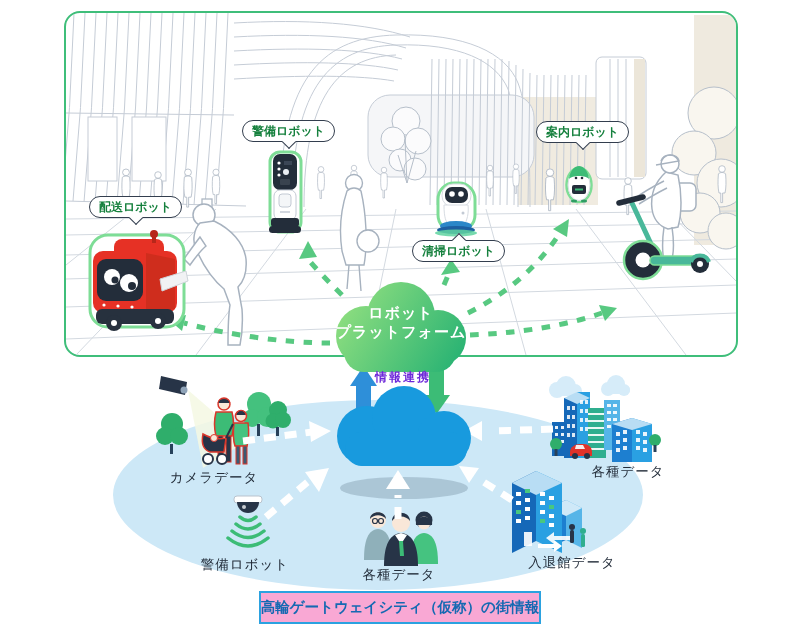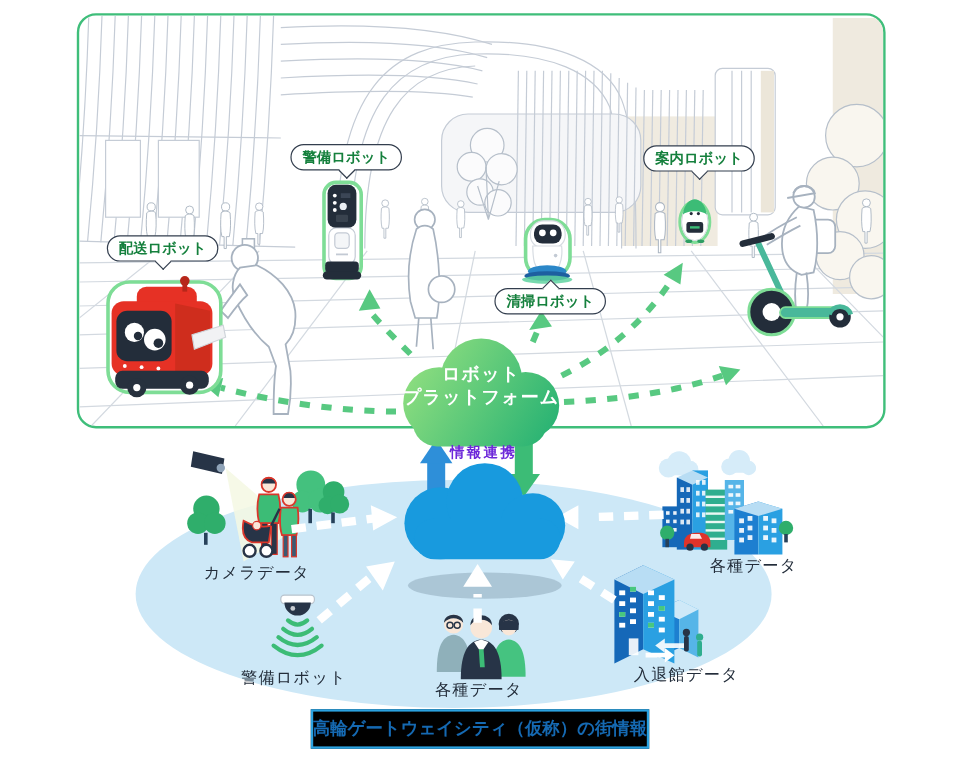--- a/index.html
+++ b/index.html
@@ -21,21 +21,21 @@
   .cloudtext{position:absolute;z-index:5;color:#fff;font-weight:bold;text-align:center;}
   #platform-text{left:330px;top:303px;width:142px;font-size:15px;line-height:19px;letter-spacing:1px;}
   #os-text{left:332px;top:423px;width:146px;font-size:21px;letter-spacing:2px;}
   #link-text{position:absolute;left:375px;top:369px;z-index:5;color:#6d28d9;
              font-weight:bold;font-size:12px;letter-spacing:2px;}
   
   .dlabel{position:absolute;z-index:6;transform:translateX(-50%);color:#232d3a;
           font-weight:normal;font-size:13.5px;letter-spacing:1px;white-space:nowrap;}
   
   #footer-box{position:absolute;left:259px;top:591px;width:282px;height:33px;z-index:6;box-sizing:border-box;
-              background:#000000;border:2px solid #2ba2e0;display:flex;align-items:center;justify-content:center;
+              background:#f9a8d4;border:2px solid #2ba2e0;display:flex;align-items:center;justify-content:center;
               color:#1569b2;font-weight:bold;font-size:14.5px;white-space:nowrap;}
 </style>
 </head>
 <body>
 
 <div id="canvas">
 
   <div id="scene">
     <svg width="670" height="342" viewBox="0 0 670 342">
 

